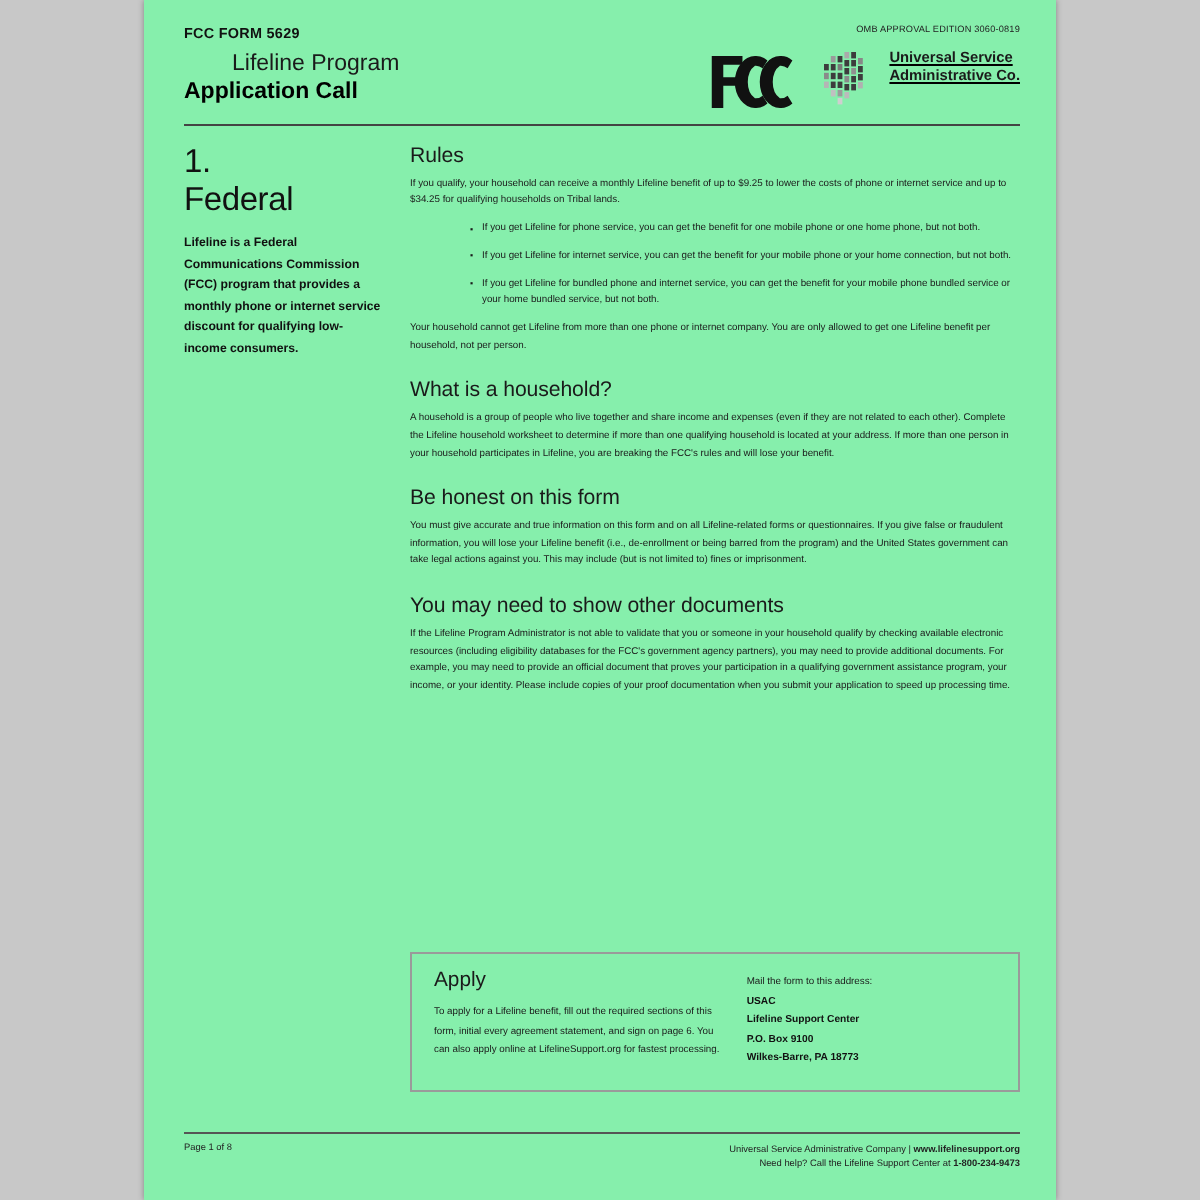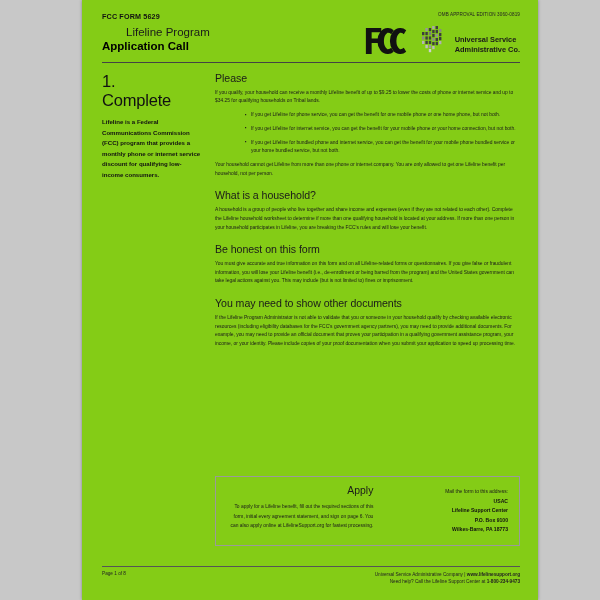--- a/index.html
+++ b/index.html
@@ -12,23 +12,22 @@
     background: #c8c8c8;
     font-family: "Liberation Sans", sans-serif;
     overflow: hidden;
   }
   .page {
     position: absolute;
     left: 72px;
     top: 0;
     width: 456px;
     height: 600px;
-    background: #84cc16;
+    background: #86efac;
     box-shadow: 0 0 3px rgba(0,0,0,0.35);
-    margin-left: 10px;
   }
   .page-inner {
     position: absolute;
     left: 20px;
     top: 12px;
     right: 18px;
     bottom: 8px;
   }
 
   
@@ -84,22 +83,23 @@
     left: 88px;
     top: 14px;
     width: 48px;
     height: 30px;
   }
   .usac-wrap {
     position: absolute;
     right: 0;
     top: 12px;
     display: flex;
-    align-items: flex-end;
+    align-items: flex-start;
     gap: 5px;
+    text-decoration: underline;
   }
   .usac-mark {
     width: 30px;
     height: 30px;
     display: block;
   }
   .usac-text {
     font-size: 7.4px;
     font-weight: bold;
     color: #1a1a1a;
@@ -196,21 +196,20 @@
 
   
   .apply-box {
     position: absolute;
     left: 113px;
     right: 0;
     top: 404px;
     border: 0.9px solid #9a9a9a;
     padding: 8px 11px 10px 11px;
     display: flex;
-    text-align: right;
   }
   .apply-left {
     width: 54%;
     padding-right: 10px;
   }
   .apply-right {
     width: 46%;
     padding-top: 2px;
   }
   .apply-head {
@@ -333,28 +332,28 @@
           </div>
         </div>
       </div>
       <div class="hdr-rule"></div>
     </div>
 
     <div class="body-cols">
 
       <div class="col-left">
         <div class="section-num">1.</div>
-        <div class="section-word">Complete</div>
+        <div class="section-word">Federal</div>
         <div class="side-body">Lifeline is a Federal Communications Commission (FCC) program that provides a monthly phone or internet service discount for qualifying low-income consumers.</div>
       </div>
 
       <div class="col-right">
 
         <div class="sec-block">
-          <h2 class="sec-head">Please</h2>
+          <h2 class="sec-head">Rules</h2>
           <p class="para">If you qualify, your household can receive a monthly Lifeline benefit of up to $9.25 to lower the costs of phone or internet service and up to $34.25 for qualifying households on Tribal lands.</p>
           <ul class="bullets">
             <li>If you get Lifeline for phone service, you can get the benefit for one mobile phone or one home phone, but not both.</li>
             <li>If you get Lifeline for internet service, you can get the benefit for your mobile phone or your home connection, but not both.</li>
             <li>If you get Lifeline for bundled phone and internet service, you can get the benefit for your mobile phone bundled service or your home bundled service, but not both.</li>
           </ul>
           <p class="para">Your household cannot get Lifeline from more than one phone or internet company. You are only allowed to get one Lifeline benefit per household, not per person.</p>
         </div>
 
         <div class="sec-block">

